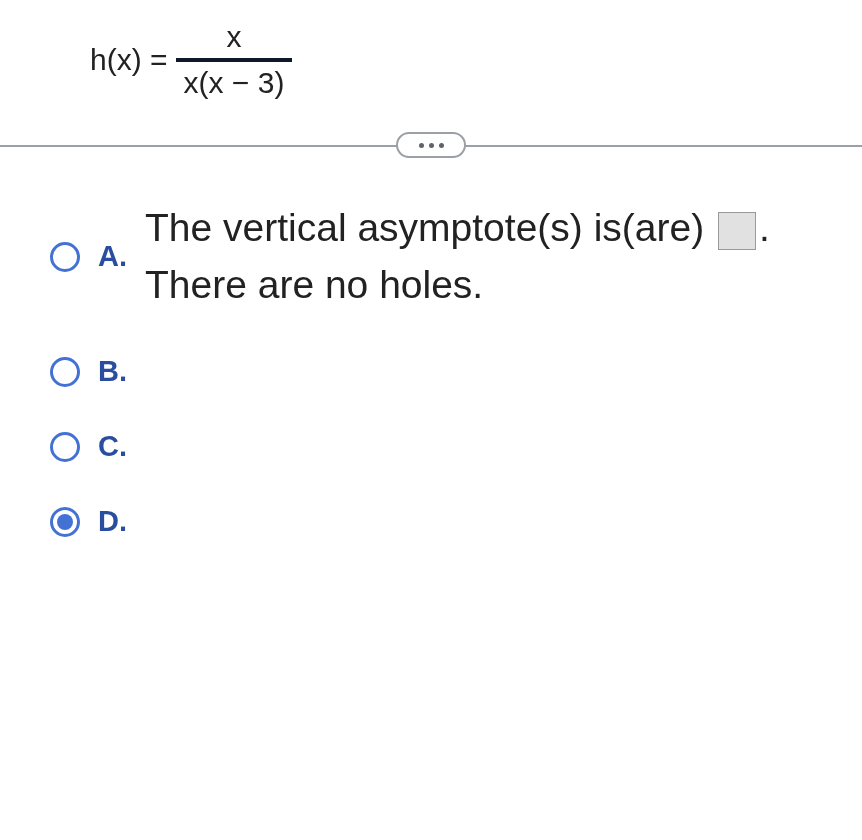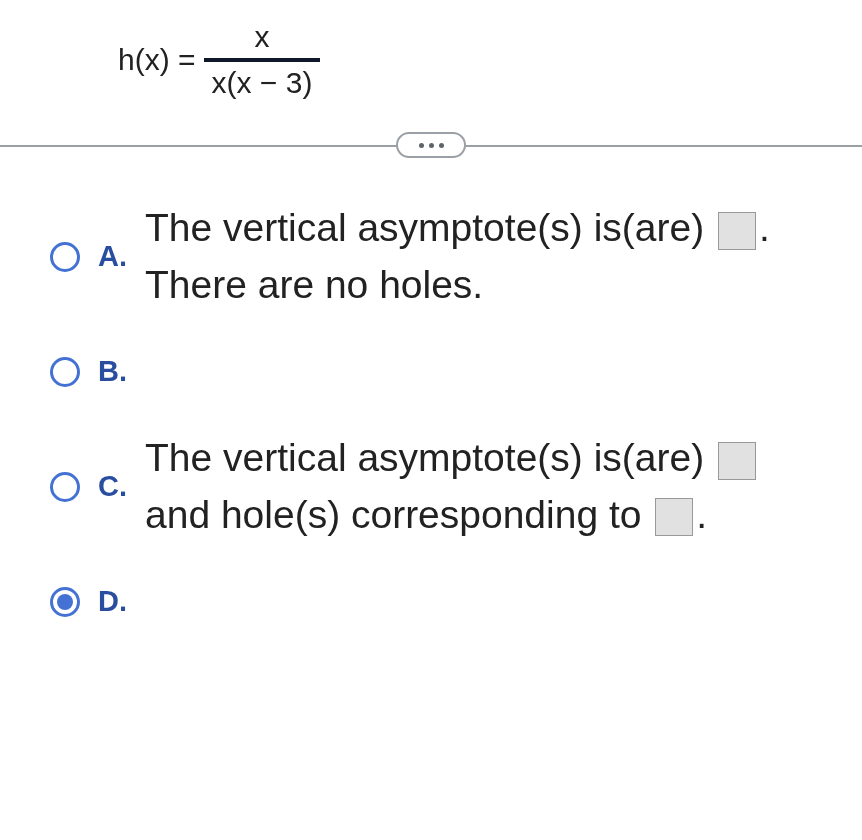--- a/index.html
+++ b/index.html
@@ -6,21 +6,21 @@
     body {
       font-family: Arial, Helvetica, sans-serif;
       font-size: 28px;
       color: #222;
       width: 862px;
       height: 840px;
       background: #fff;
       padding: 0;
     }
     .equation-area {
-      padding: 20px 0 30px 118px;
+      padding: 20px 0 30px 90px;
     }
     .equation {
       display: flex;
       align-items: center;
       font-size: 30px;
     }
     .fraction {
       display: inline-flex;
       flex-direction: column;
       align-items: center;
@@ -150,19 +150,18 @@
       <div class="option-label">A.</div>
       <div class="option-text"><span>The vertical asymptote(s) is(are) </span><span class="blank-box"></span><span>. There are no holes.</span></div>
     </div>
     <div class="option-row">
       <div class="radio"></div>
       <div class="option-label">B.</div>
     </div>
     <div class="option-row">
       <div class="radio"></div>
       <div class="option-label">C.</div>
-      <div class="option-text"><span>The vertical asymptote(s) is(are) </span><span class="blank-box"></span><span> and hole(s) corresponding to </span><span class="blank-box"></span><span>.</span></div>
     </div>
     <div class="option-row">
       <div class="radio selected"></div>
       <div class="option-label">D.</div>
     </div>
   </div>
 
 </body></html>

